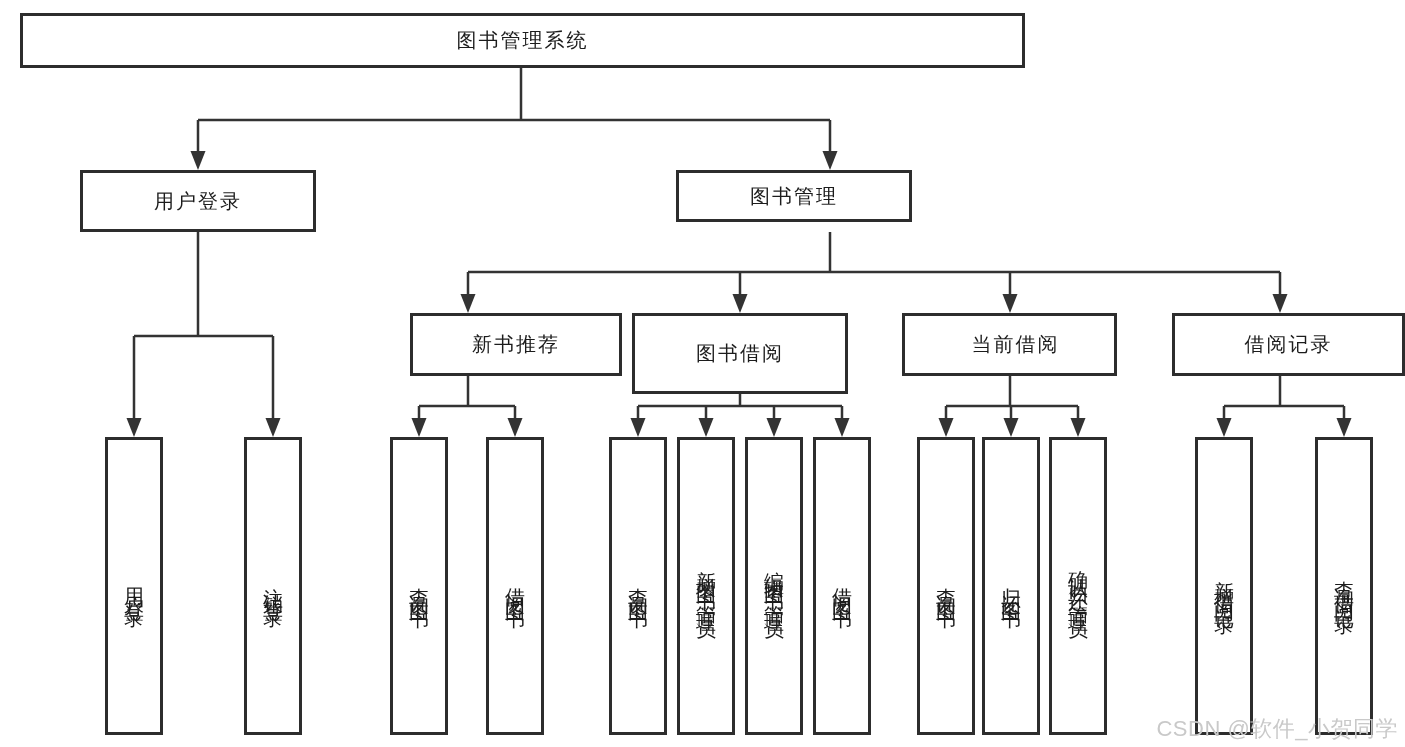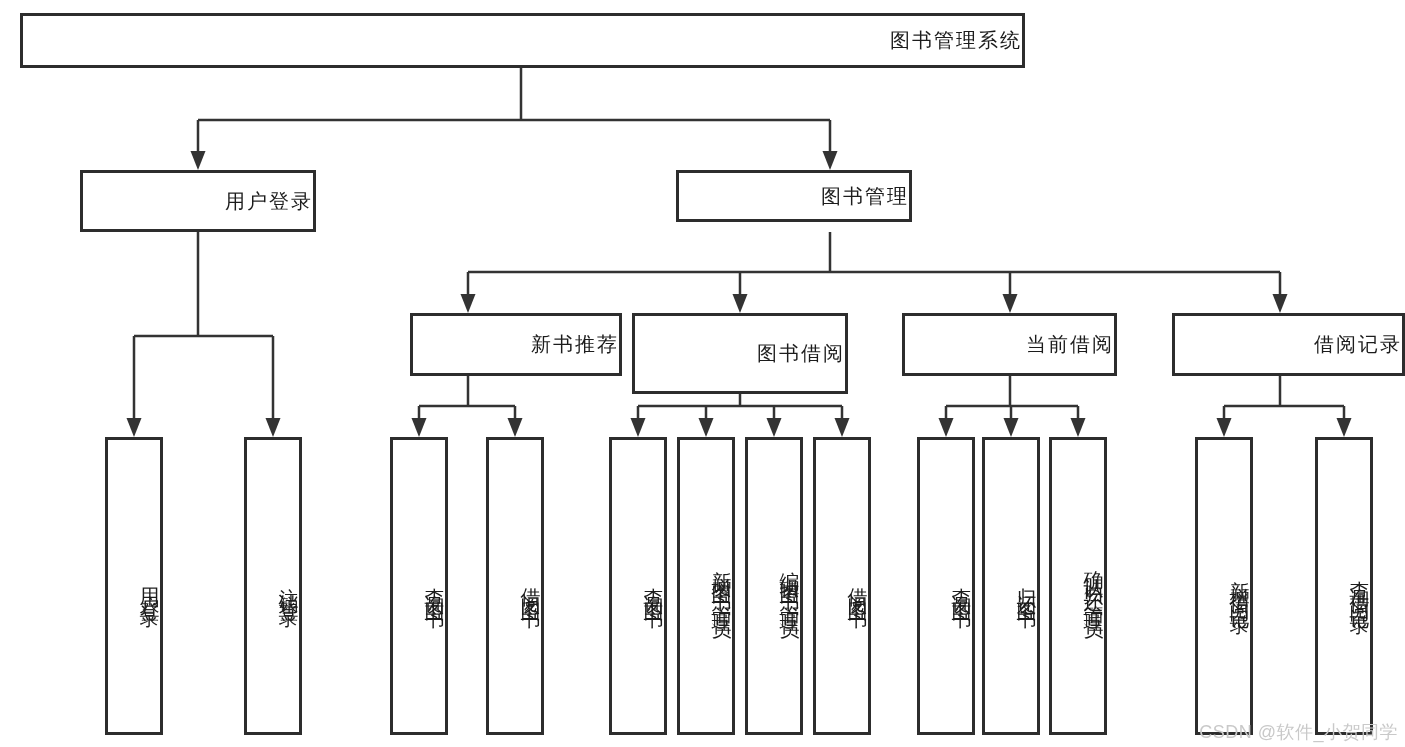--- a/index.html
+++ b/index.html
@@ -23,21 +23,21 @@
     height: 747px;
     pointer-events: none;
   }
   .box {
     position: absolute;
     box-sizing: border-box;
     border: 3px solid #2d2d2d;
     background: #ffffff;
     display: flex;
     align-items: center;
-    justify-content: flex-end;
+    justify-content: center;
     color: #1c1c1c;
   }
   .hlabel {
     font-size: 20px;
     letter-spacing: 2px;
     white-space: nowrap;
   }
   .leaf {
     top: 437px;
     width: 58px;
@@ -47,21 +47,21 @@
     writing-mode: vertical-rl;
     text-orientation: mixed;
     font-size: 20px;
     letter-spacing: 7px;
     line-height: 1.05;
   }
   .watermark {
     position: absolute;
     right: 7px;
     bottom: 3px;
-    font-size: 18px;
+    font-size: 22px;
     color: #c9c9c9;
     letter-spacing: 0.5px;
     z-index: 10;
     white-space: nowrap;
   }
 </style>
 </head>
 <body>
 
 <div class="canvas">

